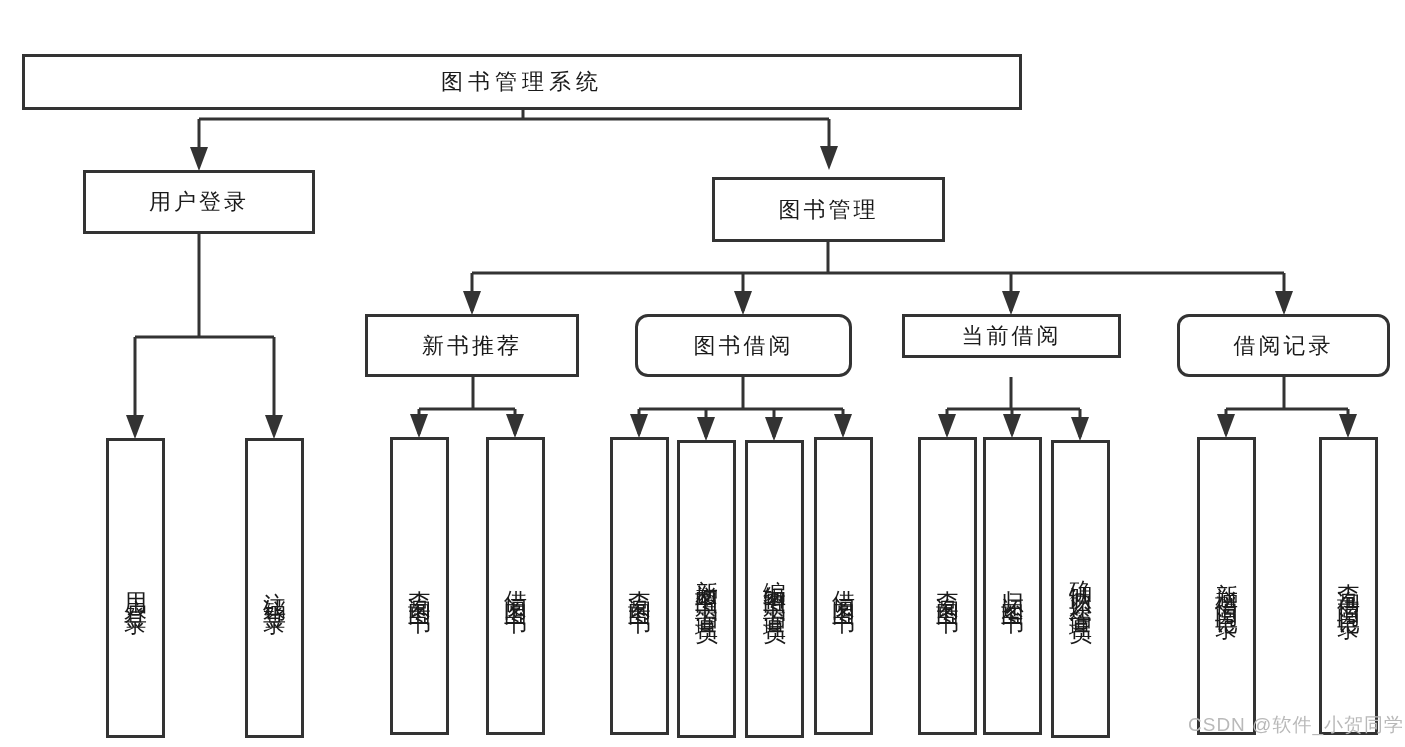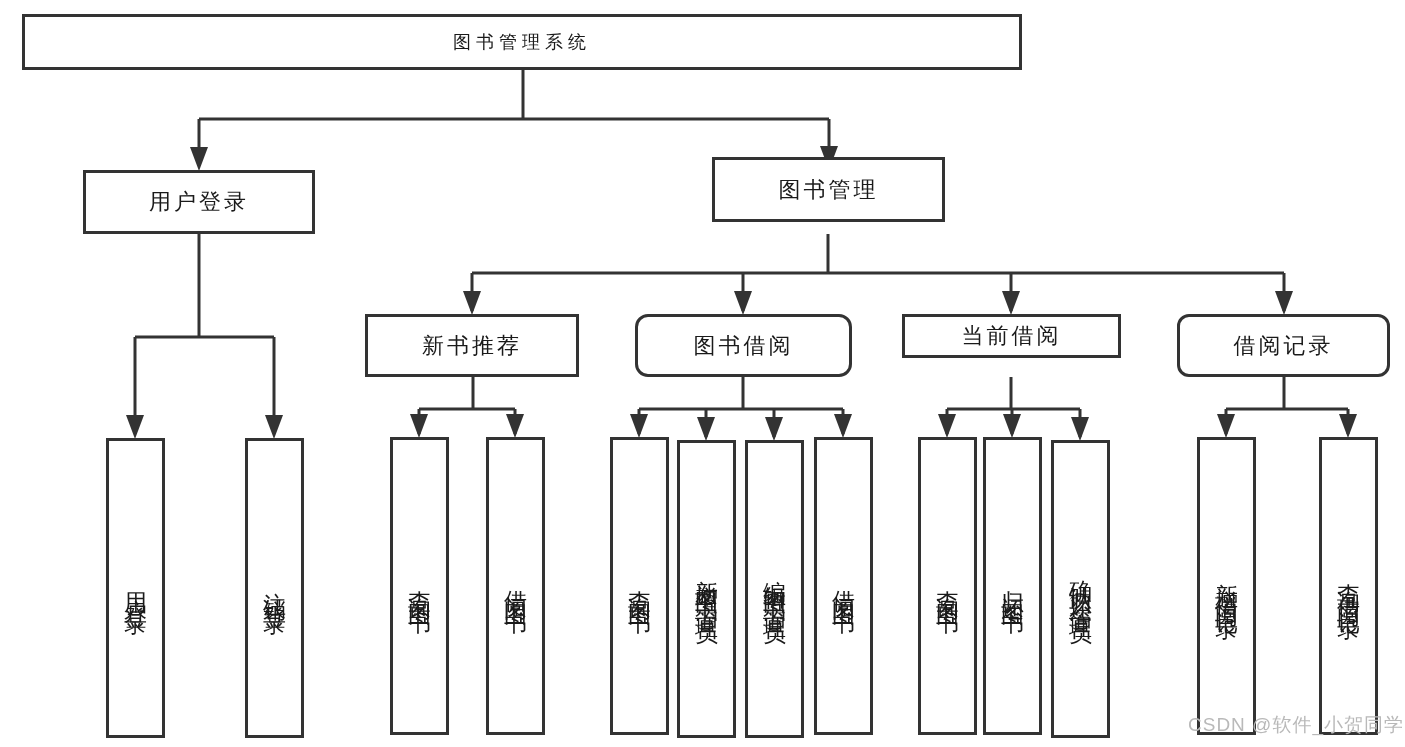--- a/index.html
+++ b/index.html
@@ -21,21 +21,21 @@
   .arrow{fill:var(--line);}
   .box{
     position:absolute;
     border:3px solid var(--line);
     background:var(--bg);
     display:flex;align-items:center;justify-content:center;
     font-size:22px;letter-spacing:3px;
     white-space:nowrap;
     z-index:2;
   }
-  .box.title{font-size:18px;letter-spacing:5px;}
+  .box.title{font-size:22px;letter-spacing:5px;margin-top:40px;}
   .vbox{
     position:absolute;
     border:3px solid var(--line);
     background:var(--bg);
     display:flex;align-items:center;justify-content:center;
     z-index:2;
   }
   .vbox span{
     writing-mode:vertical-rl;
     text-orientation:mixed;
@@ -114,21 +114,21 @@
       <path d="M1339 414 L1357 414 L1348 438 Z" class="arrow"></path>
     </svg>
 
   <div class="box title" style="left:22px;top:14px;width:1000px;height:56px;">
     <span>图书管理系统</span>
   </div>
 
   <div class="box" style="left:83px;top:170px;width:232px;height:64px;">
     <span>用户登录</span>
   </div>
-  <div class="box" style="left:712px;top:157px;width:233px;height:65px;">
+  <div class="box" style="left:712px;top:177px;width:233px;height:65px;">
     <span>图书管理</span>
   </div>
 
   <div class="box" style="left:365px;top:314px;width:214px;height:63px;align-items:center;">
     <span>新书推荐</span>
   </div>
   <div class="box" style="left:635px;top:314px;width:217px;height:63px;border-radius:13px;">
     <span>图书借阅</span>
   </div>
   <div class="box" style="left:902px;top:314px;width:219px;height:44px;">

